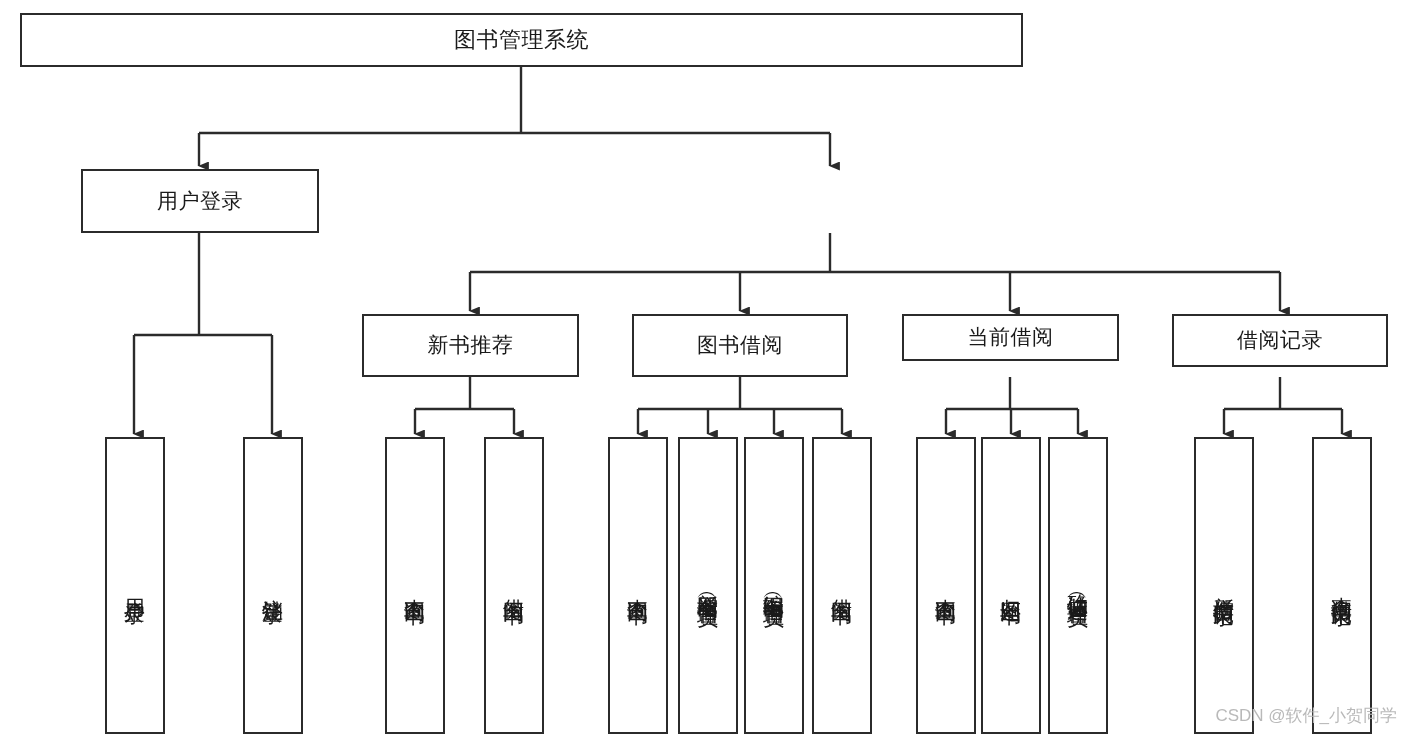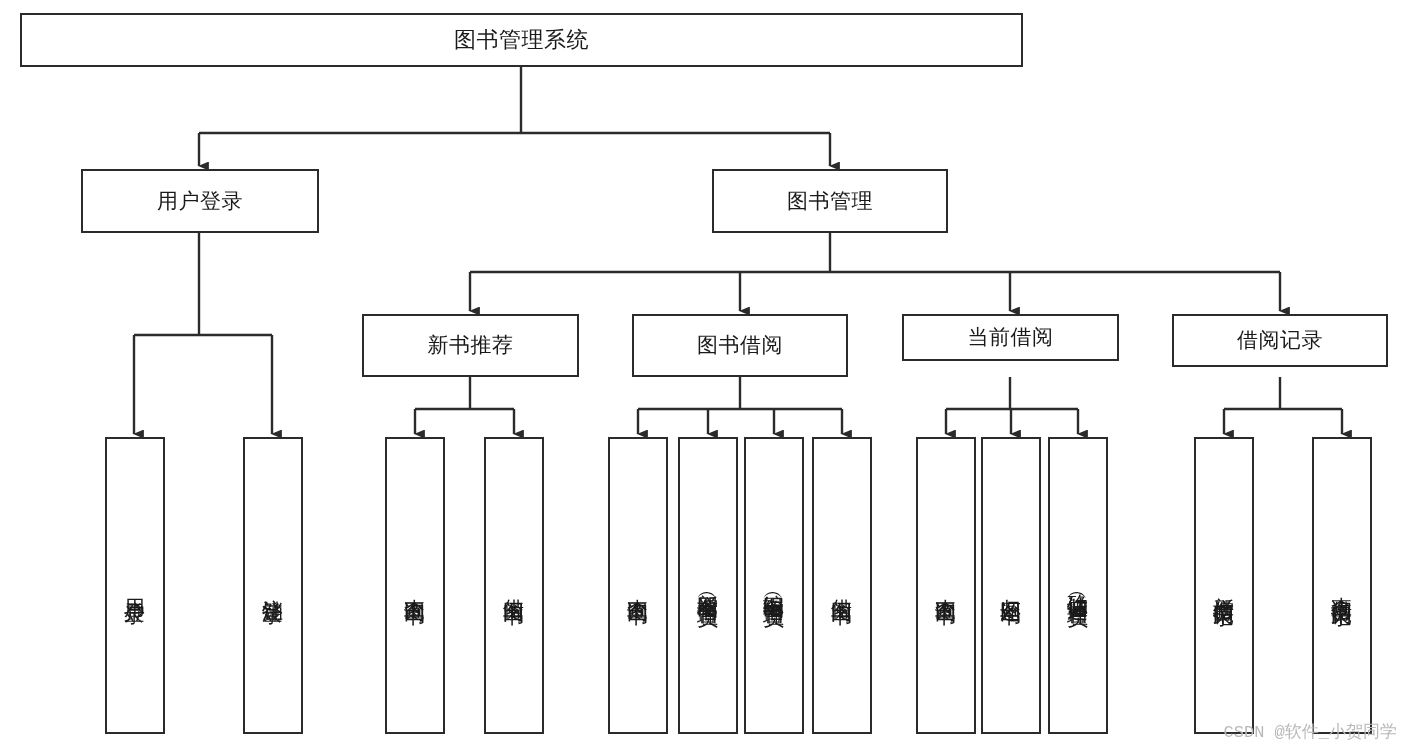--- a/index.html
+++ b/index.html
@@ -55,26 +55,25 @@
     writing-mode: vertical-rl;
     text-orientation: upright;
     font-size: 21px;
     letter-spacing: 2px;
     line-height: 1;
     max-height: 100%;
   }
   #watermark {
     position: absolute;
     right: 8px;
-    bottom: 4px;
+    bottom: 20px;
     font-size: 17px;
     color: #b9b9b9;
     white-space: nowrap;
     pointer-events: none;
-    font-family: Liberation Mono, monospace;
   }
 </style>
 </head>
 <body>
 
 <div id="canvas">
 
   <svg id="edges" viewBox="0 0 1405 747" width="1405" height="747" xmlns="http://www.w3.org/2000/svg">
     <defs>
       <marker id="arrow" viewBox="0 0 10 12" refX="5" refY="11" markerWidth="9" markerHeight="11" orient="auto-start-reverse" markerUnits="userSpaceOnUse">
@@ -125,23 +124,20 @@
     </g>
   </svg>
 
   <div class="node h-node root" style="left:20px; top:13px; width:1003px; height:54px;">
     <span class="lbl">图书管理系统</span>
   </div>
 
   <div class="node h-node" style="left:81px; top:169px; width:238px; height:64px;">
     <span class="lbl">用户登录</span>
   </div>
-  <div class="node h-node" style="left:712px; top:169px; width:236px; height:64px;">
-    <span class="lbl">图书管理</span>
-  </div>
 
   <div class="node h-node" style="left:632px; top:314px; width:216px; height:63px;">
     <span class="lbl">图书借阅</span>
   </div>
   <div class="node h-node" style="left:362px; top:314px; width:217px; height:63px;">
     <span class="lbl">新书推荐</span>
   </div>
   <div class="node h-node" style="left:902px; top:314px; width:217px; height:47px;">
     <span class="lbl">当前借阅</span>
   </div>

